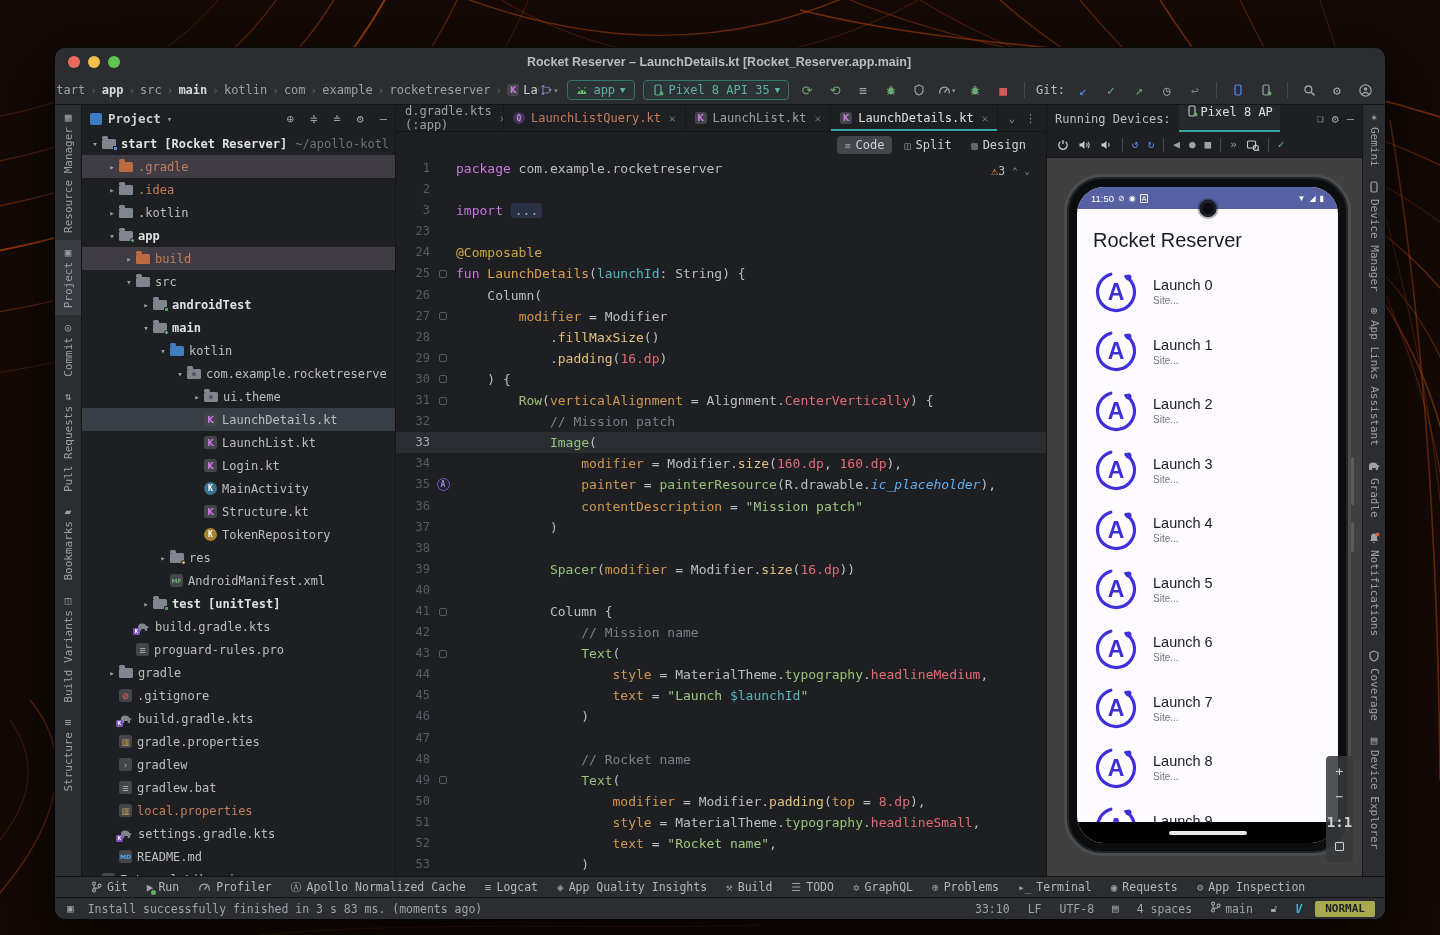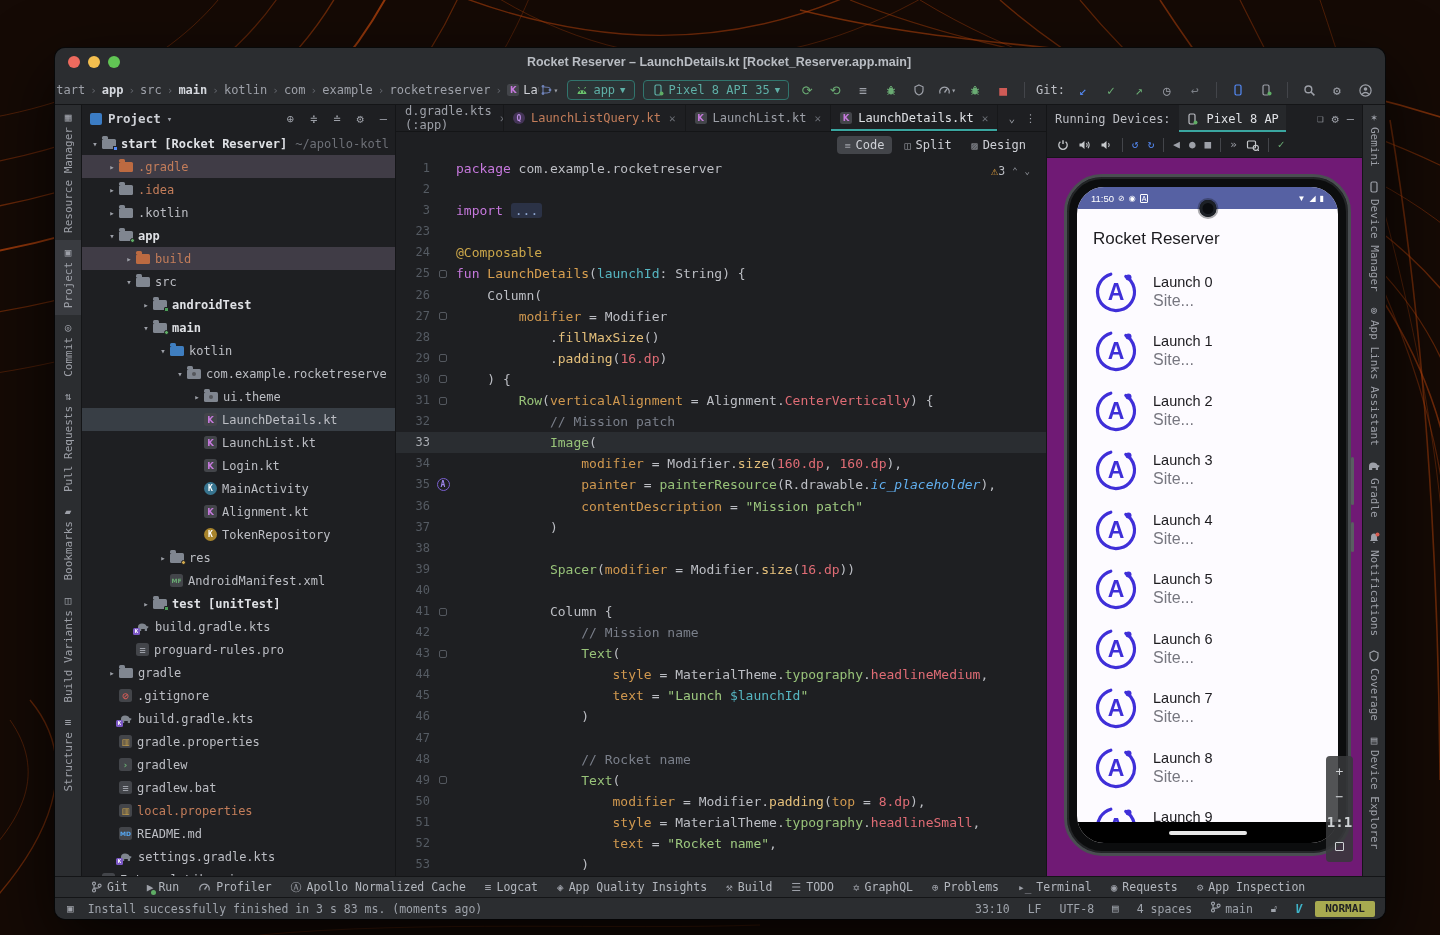--- a/index.html
+++ b/index.html
@@ -92,40 +92,40 @@
   .s-kw{color:#c678dd;} .s-ann{color:#cba64a;} .s-fn{color:#d9a050;} .s-par{color:#56b6c2;}
   .s-arg{color:#d0984f;} .s-call{color:#e5c07b;} .s-comp{color:#98c379;} .s-str{color:#9dc87f;}
   .s-num{color:#e06c75;} .s-prop{color:#e06c75;} .s-ref{color:#61afef;font-style:italic;} .s-cmt{color:#7a7f8a;} .s-pl{color:#bcbec4;}
   .s-fold{background:rgba(90,120,200,.22); color:#8ea6cf; border-radius:3px; padding:0 4px;}
   .warnbox { position:absolute; top:3px; right:16px; display:flex; align-items:center; gap:7px; font-size:11.5px; color:#bcbec4; }
   .warnbox .tri { color:#e8a33d; font-size:12px; }
   .warnbox .ch { color:#9da0a8; font-size:9px; }
   
   .devpanel { width:316px; border-left:1px solid #141517; display:flex; flex-direction:column; background:#1e1f22; min-height:0; }
   .dp-head { height:27px; display:flex; align-items:center; padding:0 8px; font-size:12px; color:#bcbec4; gap:8px; flex:0 0 auto; }
-  .dp-tab { position:relative; display:flex; align-items:center; gap:9px; padding:0 7px; height:100%; color:#dfe1e5; background:#26282b; }
+  .dp-tab { position:relative; display:flex; align-items:flex-start; gap:3px; padding:0 7px; height:100%; color:#dfe1e5; background:#26282b; }
   .dp-tab::after { content:""; position:absolute; left:0; right:0; bottom:0; height:2.5px; background:#3aa6a0; }
   .dp-head .spring { flex:1; }
   .emubar { height:26px; border-bottom:1px solid #141517; display:flex; align-items:center; gap:9px; padding:0 10px; flex:0 0 auto; color:#c6c9cc; }
   .emubar .ei { display:inline-flex; align-items:center; font-size:11px; }
-  .viewport { position:relative; flex:1; background:#701a75; overflow:hidden; }
+  .viewport { position:relative; flex:1; background:#404040; overflow:hidden; }
   .phone { position:absolute; left:17px; top:16px; width:287px; height:682px; border-radius:38px;
     background:#0c0d0e; border:3px solid #4a4e52; box-shadow:inset 0 0 0 2px #232527; }
   .phone .btn1 { position:absolute; right:-6px; top:280px; width:3px; height:48px; background:#5a5e62; border-radius:2px; }
   .phone .btn2 { position:absolute; right:-6px; top:345px; width:3px; height:30px; background:#5a5e62; border-radius:2px; }
   .screen { position:absolute; inset:10px; border-radius:27px; overflow:hidden; background:#fdfbff; font-family:"Liberation Sans",sans-serif; }
   .a-status { height:22px; background:#5661a3; color:#fff; display:flex; align-items:center; padding:0 14px; font-size:9.5px; gap:4px; }
   .a-status .spring { flex:1; }
   .camera { position:absolute; left:50%; top:13px; transform:translateX(-50%); width:17px; height:17px; border-radius:50%;
     background:#0a0c10; box-shadow:inset 0 0 0 3px #1c2026, 0 0 0 2px rgba(20,22,26,.35); }
-  .a-title { margin:20px 0 0 16px; font-size:17px; color:#1c1b1f; }
+  .a-title { margin:20px 0 0 16px; font-size:20px; color:#1c1b1f; }
   .a-list { position:absolute; top:75px; left:0; right:0; }
   .a-item { height:59.5px; display:flex; align-items:center; padding-left:16px; gap:14px; }
   .a-texts .nm { font-size:14.5px; color:#1c1b1f; }
-  .a-texts .st { font-size:16px; color:#76767f; margin-top:2px; }
+  .a-texts .st { font-size:10px; color:#76767f; margin-top:2px; }
   .a-nav { position:absolute; left:0; right:0; bottom:0; height:21px; background:#000; z-index:5; }
   .a-nav .pill { position:absolute; left:50%; top:50%; transform:translate(-50%,-50%); width:78px; height:4px; border-radius:2px; background:#e8e8e8; }
   .zoomctl { position:absolute; right:9px; top:598px; width:27px; background:#37393bdd; border-radius:4px; z-index:8;
     display:flex; flex-direction:column; align-items:center; padding:4px 0; gap:2px; color:#cfd2d5; }
   .zoomctl .zb { height:23px; display:flex; align-items:center; justify-content:center; font-size:13px; width:100%; }
   .zoomctl .zb.small { font-size:14px; font-weight:bold; }
   .fitbox { width:9px; height:9px; border:1.4px solid #cfd2d5; border-radius:1px; }
   
   .bottombar { height:21px; background:#2b2d30; border-top:1px solid #141517; display:flex; align-items:center;
     gap:19px; padding-left:36px; font-size:11.5px; color:#b2b6bd; flex:0 0 auto; white-space:nowrap; overflow:hidden; }
@@ -450,21 +450,21 @@
             <span class="lab">Login.kt</span>
           </div>
           <div class="trow" style="padding-left: 108px;">
             <span class="chev"></span>
             <span class="ic-circle" style="background:#37748f">K</span>
             <span class="lab">MainActivity</span>
           </div>
           <div class="trow" style="padding-left: 108px;">
             <span class="chev"></span>
             <span class="ic-tile">K</span>
-            <span class="lab">Alignment.kt</span>
+            <span class="lab">Structure.kt</span>
           </div>
           <div class="trow" style="padding-left: 108px;">
             <span class="chev"></span>
             <span class="ic-circle" style="background:#a8842c">K</span>
             <span class="lab">TokenRepository</span>
           </div>
           <div class="trow" style="padding-left: 74px;">
             <span class="chev">▸</span>
             <span class="ic-folder" style="--fc:#808690">
               <span class="badge-dot" style="background:#d0a64a"></span>
@@ -533,32 +533,32 @@
             <span class="ic-tile" style="color:#9da0a8">≡</span>
             <span class="lab">gradlew.bat</span>
           </div>
           <div class="trow" style="padding-left: 23px;">
             <span class="chev"></span>
             <span class="ic-tile" style="color:#d0a64a">▥</span>
             <span class="lab excl">local.properties</span>
           </div>
           <div class="trow" style="padding-left: 23px;">
             <span class="chev"></span>
-            <span class="ic-tile" style="color:#56a8f5;font-size:6px">MD</span>
-            <span class="lab">README.md</span>
-          </div>
-          <div class="trow" style="padding-left: 23px;">
-            <span class="chev"></span>
             <span class="ic-svg">
               <svg width="14" height="12" viewBox="0 0 14 12">
                 <path d="M2 10 V6 Q2 2.5 6 2.5 Q9.8 2.5 10.4 5 L12.5 5.6 L12 7.2 H11 V10 H8.8 V8 H5.2 V10 Z" fill="#7f858e"></path>
               </svg>
               <span class="kbadge">K</span>
             </span>
             <span class="lab">settings.gradle.kts</span>
+          </div>
+          <div class="trow" style="padding-left: 23px;">
+            <span class="chev"></span>
+            <span class="ic-tile" style="color:#56a8f5;font-size:6px">MD</span>
+            <span class="lab">README.md</span>
           </div>
           <div class="trow" style="padding-left: 6px;">
             <span class="chev">▸</span>
             <span class="ic-tile" style="color:#56a8f5">▥</span>
             <span class="lab">External Libraries</span>
           </div>
         </div>
     </div>
 
     <div class="editor">

